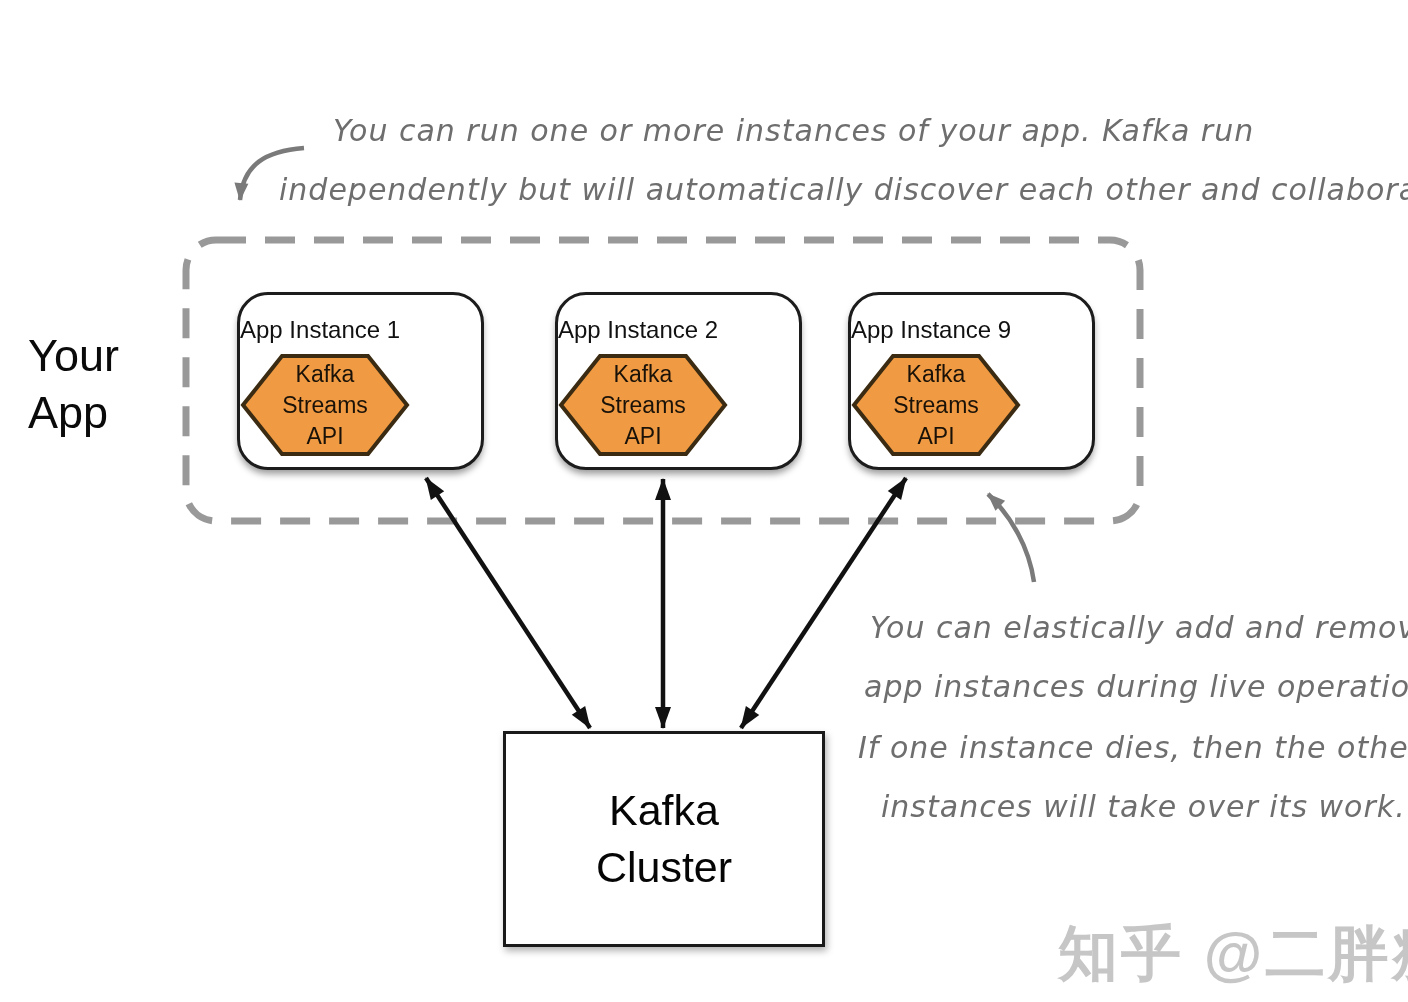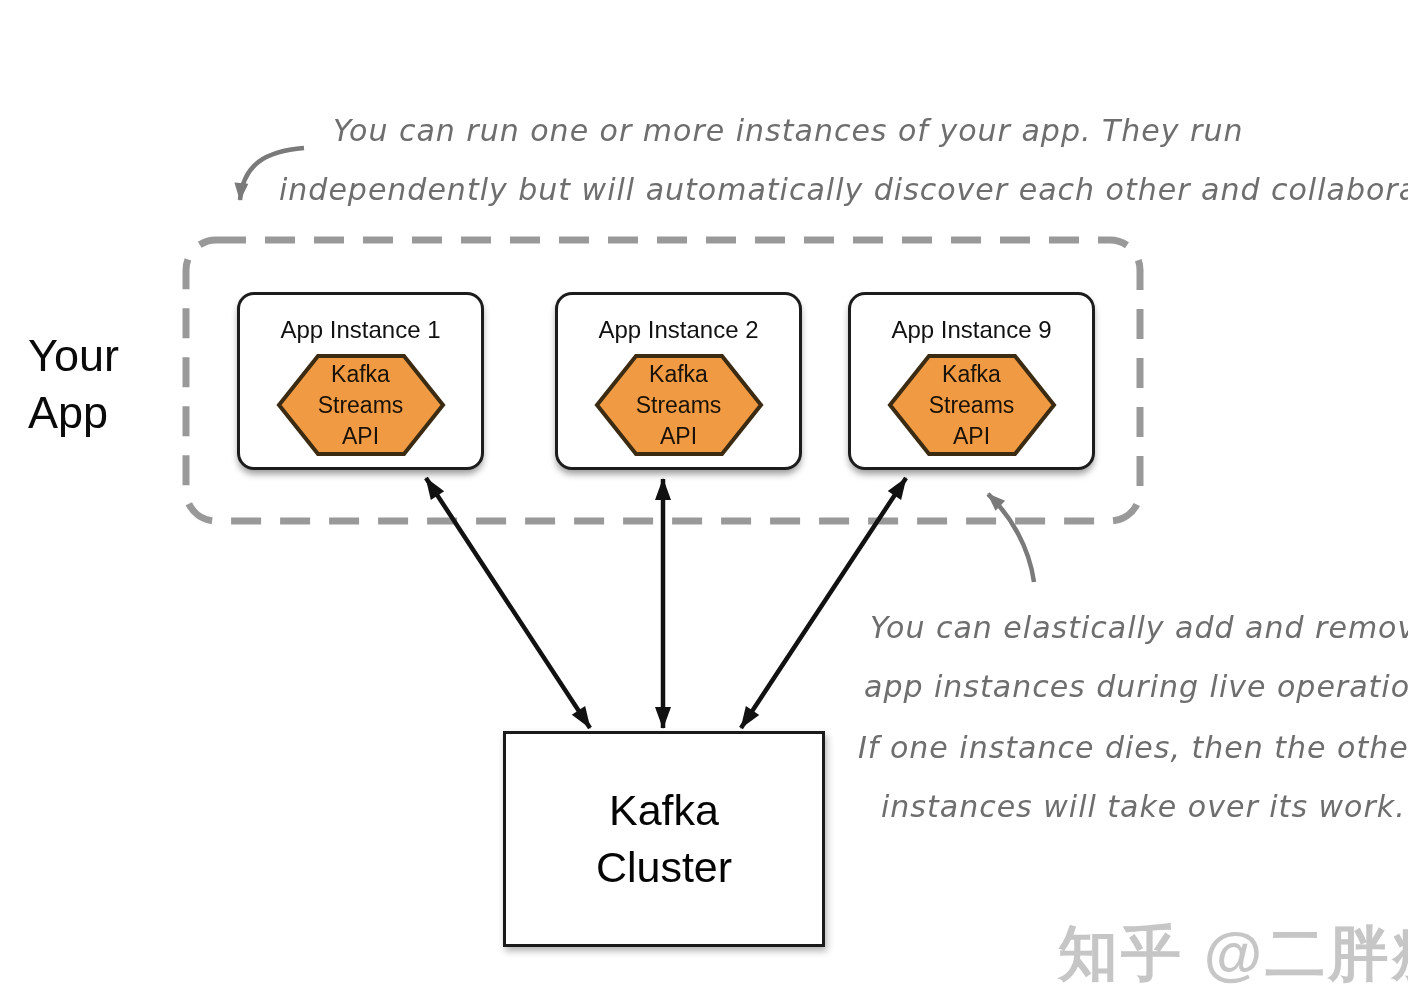--- a/index.html
+++ b/index.html
@@ -27,24 +27,24 @@
     font-size:45px;line-height:57px;
     color:#0a0a0a;text-align:left;
     white-space:pre-line;
   }
   
   .app-box{
     position:absolute;
     top:292px;width:247px;height:178px;
     background:#ffffff;
     border:3px solid #1c1c1c;
-    border-radius:17px;
+    border-radius:31px;
     box-shadow:0 5px 7px -1px rgba(0,0,0,0.40);
     box-sizing:border-box;
-    display:flex;flex-direction:column;align-items:center;
+    display:flex;flex-direction:column;
   }
   .app-box.b1{left:237px;}
   .app-box.b2{left:542px;margin-left:13px;}
   .app-box.b3{left:848px;}
   .app-title{
     margin-top:21px;
     font-size:24px;color:#111111;
     white-space:nowrap;
   }
   .hex-wrap{
@@ -112,21 +112,21 @@
     <rect x="186" y="240" width="954" height="281" rx="30" ry="30" fill="none" stroke="#999999" stroke-width="7" stroke-dasharray="30 19" stroke-linecap="butt"></rect>
 
     <line x1="426" y1="478" x2="590" y2="728" stroke="#111111" stroke-width="4.5" marker-start="url(#ah-black-s)" marker-end="url(#ah-black)"></line>
     <line x1="663" y1="479" x2="663" y2="728" stroke="#111111" stroke-width="4.5" marker-start="url(#ah-black-s)" marker-end="url(#ah-black)"></line>
     <line x1="906" y1="478" x2="741" y2="728" stroke="#111111" stroke-width="4.5" marker-start="url(#ah-black-s)" marker-end="url(#ah-black)"></line>
 
     <path d="M 304 148 C 266 151 243 164 240 200" fill="none" stroke="#7a7a7a" stroke-width="4.5" marker-end="url(#ah-gray)"></path>
     <path d="M 1034 582 C 1029 547 1011 516 988 494" fill="none" stroke="#7a7a7a" stroke-width="4.5" marker-end="url(#ah-gray)"></path>
   </svg>
 
-  <div class="hand" style="left:333px;top:113px;">You can run one or more instances of your app.  They run</div>
+  <div class="hand" style="left:333px;top:113px;">You can run one or more instances of your app.  Kafka run</div>
   <div class="hand" style="left:279px;top:172px;">independently but will automatically discover each other and collaborate.</div>
 
   <div class="group-label">Your
 App</div>
 
   <div class="app-box b1">
     <div class="app-title">App Instance 1</div>
     <div class="hex-wrap">
       <svg class="hex-svg" width="170" height="104" viewBox="0 0 170 104">
         <polygon points="3,52 42,3 128,3 167,52 128,101 42,101" fill="#F09B43" stroke="#3B2B12" stroke-width="4" stroke-linejoin="miter"></polygon>

